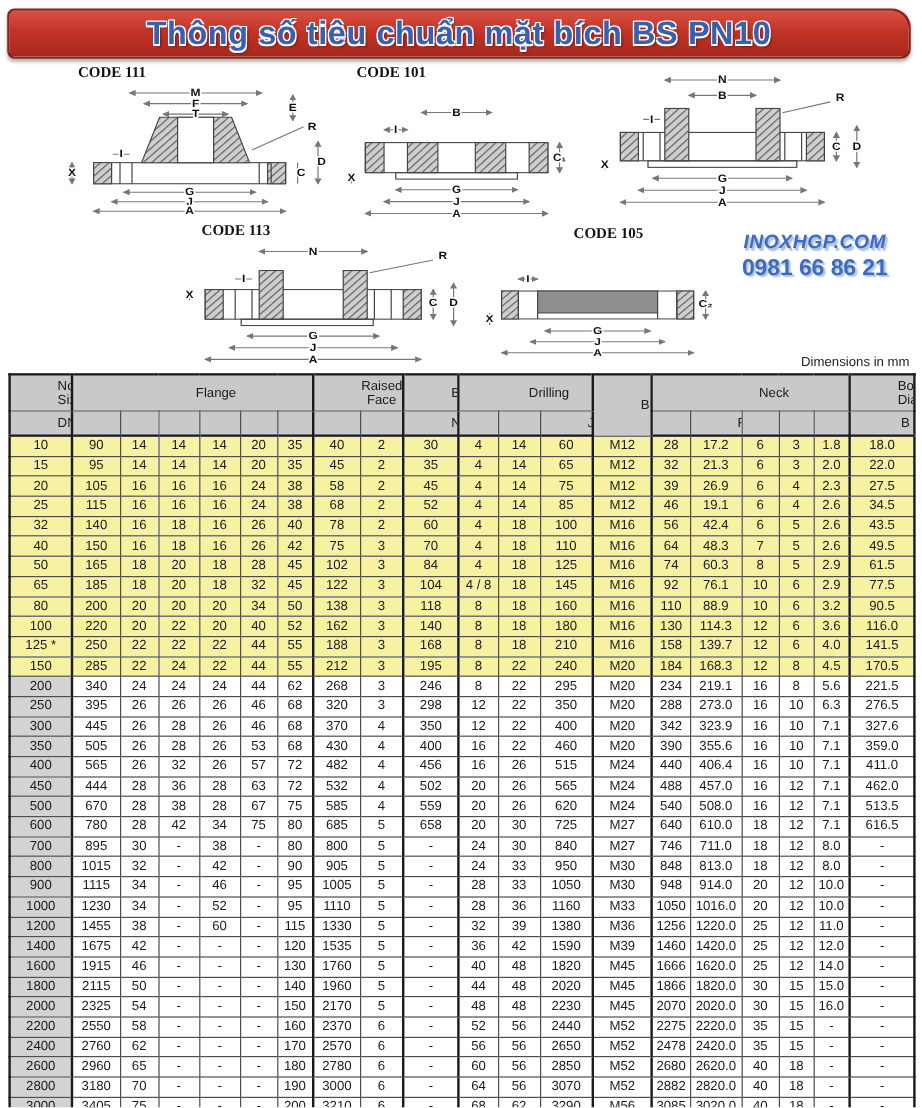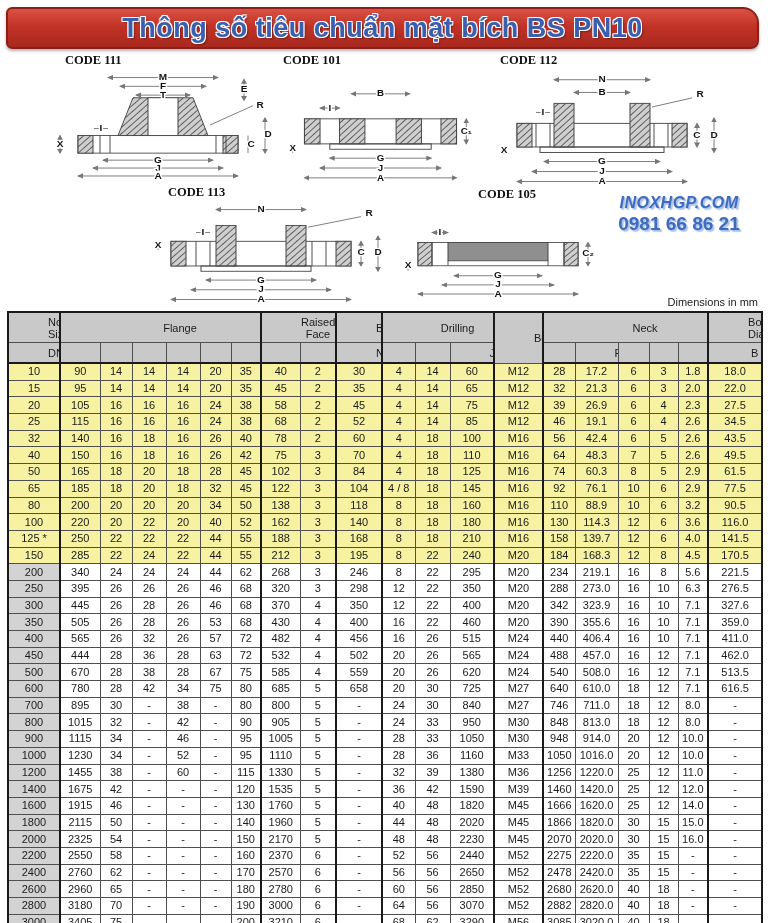--- a/index.html
+++ b/index.html
@@ -92,21 +92,21 @@
       <text x="12" y="91">X</text>
       <text x="203" y="91">C</text>
       <text x="220" y="80">D</text>
       <text x="110" y="109">G</text>
       <text x="110" y="118">J</text>
       <text x="110" y="127">A</text>
     </svg>
   </div>
 
   <div class="draw" style="left:283px;top:54px;">
-    <div class="code" style="margin-left:0;">CODE 101</div>
+    <div class="code" style="margin-left:14px;">CODE 101</div>
     <svg width="195" height="118" viewBox="0 0 200 132" preserveAspectRatio="none">
       <defs>
         <pattern id="h2" width="5" height="5" patternTransform="rotate(45)" patternUnits="userSpaceOnUse">
           <rect width="5" height="5" fill="#cfcfcf"></rect>
             <line x1="0" y1="0" x2="0" y2="5" stroke="#5a5a5a" stroke-width="2"></line>
         </pattern>
         <marker id="m2" markerWidth="6" markerHeight="6" refX="5" refY="3" orient="auto-start-reverse">
             <path d="M0,0L6,3L0,6z" fill="#777"></path>
           </marker>
       </defs>
@@ -131,21 +131,20 @@
       <text x="100" y="33">B</text>
       <text x="10" y="94">X</text>
       <text x="188" y="75">C₁</text>
       <text x="100" y="105">G</text>
       <text x="100" y="116">J</text>
       <text x="100" y="127">A</text>
     </svg>
   </div>
 
   <div class="draw" style="left:492px;top:54px;">
-    <div class="code" style="margin-left:8px;">CODE 112</div>
     <svg width="235" height="120" viewBox="0 0 235 132" preserveAspectRatio="none">
       <defs>
         <pattern id="h3" width="5" height="5" patternTransform="rotate(45)" patternUnits="userSpaceOnUse">
           <rect width="5" height="5" fill="#cfcfcf"></rect>
             <line x1="0" y1="0" x2="0" y2="5" stroke="#5a5a5a" stroke-width="2"></line>
         </pattern>
         <marker id="m3" markerWidth="6" markerHeight="6" refX="5" refY="3" orient="auto-start-reverse">
             <path d="M0,0L6,3L0,6z" fill="#777"></path>
           </marker>
       </defs>

